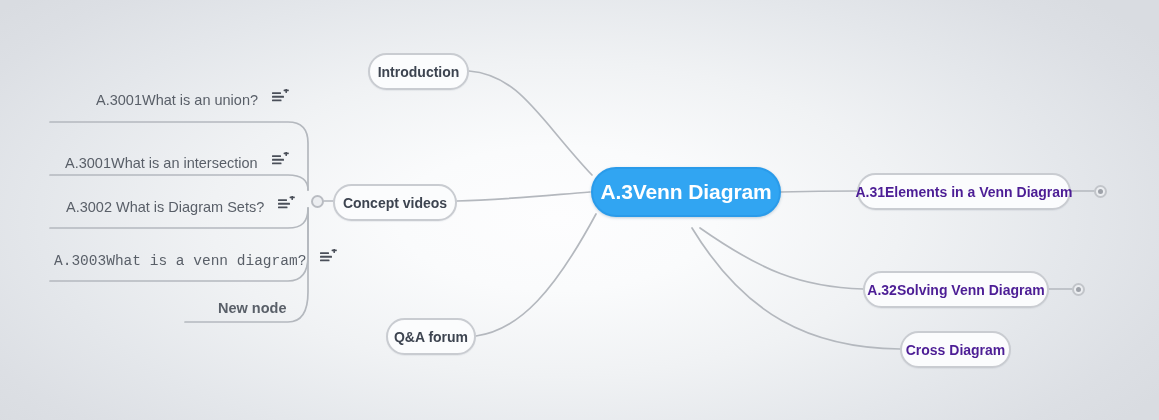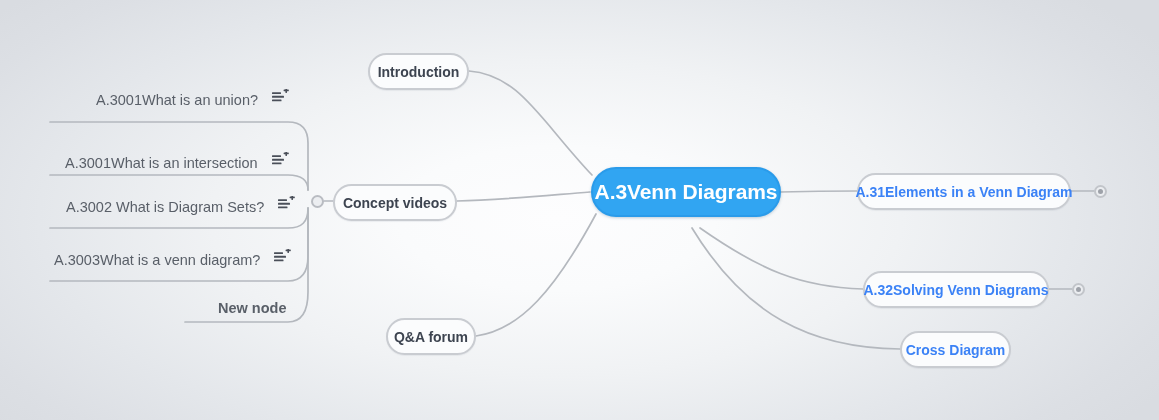--- a/index.html
+++ b/index.html
@@ -57,21 +57,21 @@
     background: #fbfcfd;
     border: 2.5px solid #c9ccd1;
     border-radius: 20px;
     color: #3d4450;
     font-size: 14px;
     font-weight: bold;
     padding: 0 16px;
     box-shadow: 0 1px 1px rgba(120,130,145,0.10);
   }
   .node-pill-r {
-    color: #3b82f6;
+    color: #4c1d95;
   }
 
   
   .leaf {
     position: absolute;
     display: flex;
     align-items: flex-end;
     color: #5a6069;
     font-size: 14.5px;
     font-weight: normal;
@@ -140,21 +140,21 @@
       <path d="M 50 228 L 288 228 C 302 228 308 222 308 208"></path>
       <path d="M 50 281 L 288 281 C 302 281 308 272 308 256 L 308 208"></path>
       <path d="M 185 322 L 288 322 C 302 322 308 310 308 292 L 308 208"></path>
 
       <path d="M 1071 191 L 1094 191"></path>
       <path d="M 1049 289 L 1072 289"></path>
     </g>
   </svg>
 
   <div class="node node-root" style="left:591px; top:167px; width:190px; height:50px;">
-    <span>A.3Venn Diagrams</span>
+    <span>A.3Venn Diagram</span>
   </div>
 
   <div class="node node-pill" style="left:368px; top:53px; width:101px; height:37px;">
     <span>Introduction</span>
   </div>
 
   <div class="node node-pill" style="left:386px; top:318px; width:90px; height:37px;">
     <span>Q&amp;A forum</span>
   </div>
 
@@ -202,21 +202,21 @@
           <rect x="0" y="3.2" width="9" height="1.9" rx="0.5"></rect>
           <rect x="0" y="6.8" width="12" height="1.9" rx="0.5"></rect>
           <rect x="0" y="10.4" width="9.5" height="1.9" rx="0.5"></rect>
           <rect x="11.6" y="0.6" width="5.2" height="1.6" rx="0.4"></rect>
           <rect x="13.4" y="-1.2" width="1.6" height="5.2" rx="0.4"></rect>
         </g>
       </svg>
     </span>
   </div>
 
-  <div class="leaf" style="left:54px; top:249px;">
+  <div class="leaf" style="left:54px; top:249px;font-family:Liberation Mono, monospace;">
     <span class="leaf-label">A.3003What is a venn diagram?</span>
     <span class="note-icon">
       <svg width="17" height="16" viewBox="0 0 17 16" xmlns="http://www.w3.org/2000/svg">
         <g fill="#4a4f59">
           <rect x="0" y="3.2" width="9" height="1.9" rx="0.5"></rect>
           <rect x="0" y="6.8" width="12" height="1.9" rx="0.5"></rect>
           <rect x="0" y="10.4" width="9.5" height="1.9" rx="0.5"></rect>
           <rect x="11.6" y="0.6" width="5.2" height="1.6" rx="0.4"></rect>
           <rect x="13.4" y="-1.2" width="1.6" height="5.2" rx="0.4"></rect>
         </g>
@@ -226,21 +226,21 @@
 
   <div class="leaf" style="left:218px; top:300px;font-weight:bold;">
     <span class="leaf-label">New node</span>
   </div>
 
   <div class="node node-pill node-pill-r" style="left:857px; top:173px; width:214px; height:37px;">
     <span>A.31Elements in a Venn Diagram</span>
   </div>
 
   <div class="node node-pill node-pill-r" style="left:863px; top:271px; width:186px; height:37px;">
-    <span>A.32Solving Venn Diagrams</span>
+    <span>A.32Solving Venn Diagram</span>
   </div>
 
   <div class="node node-pill node-pill-r" style="left:900px; top:331px; width:111px; height:37px;">
     <span>Cross Diagram</span>
   </div>
 
   <div class="circle-dot" style="left:1094px; top:185px;"></div>
   <div class="circle-dot" style="left:1072px; top:283px;"></div>
 
 </div>

